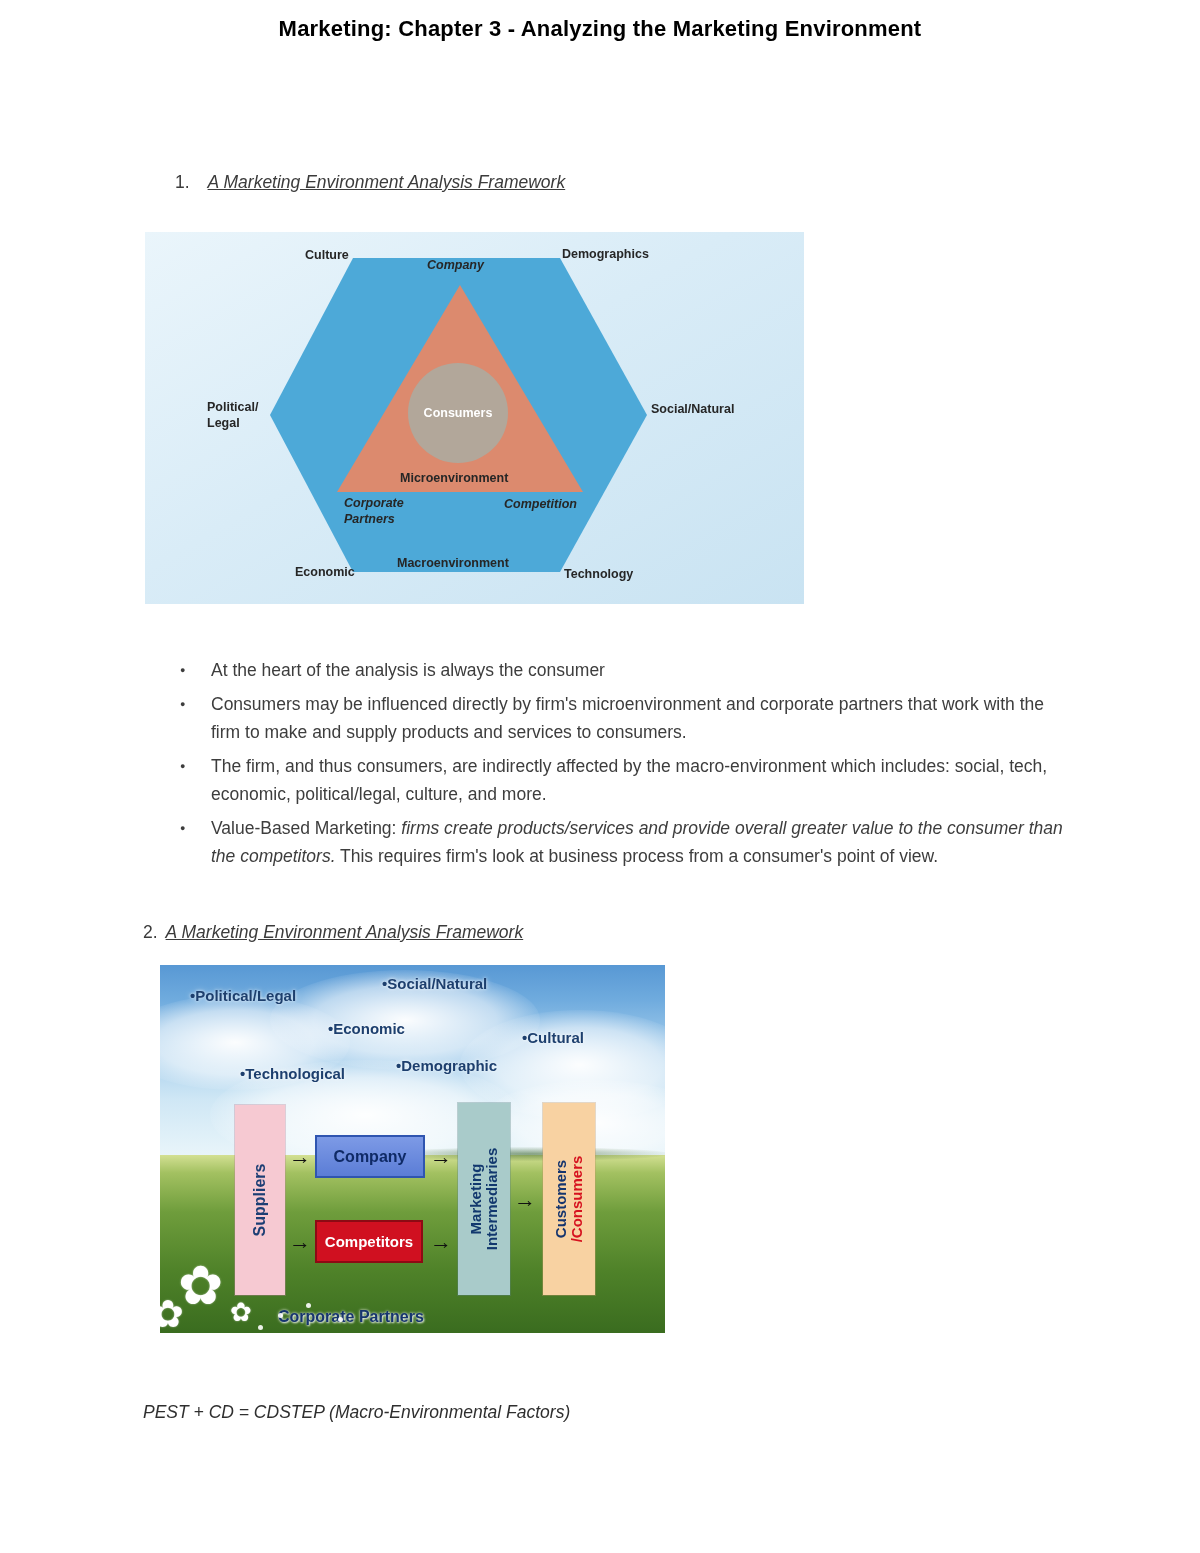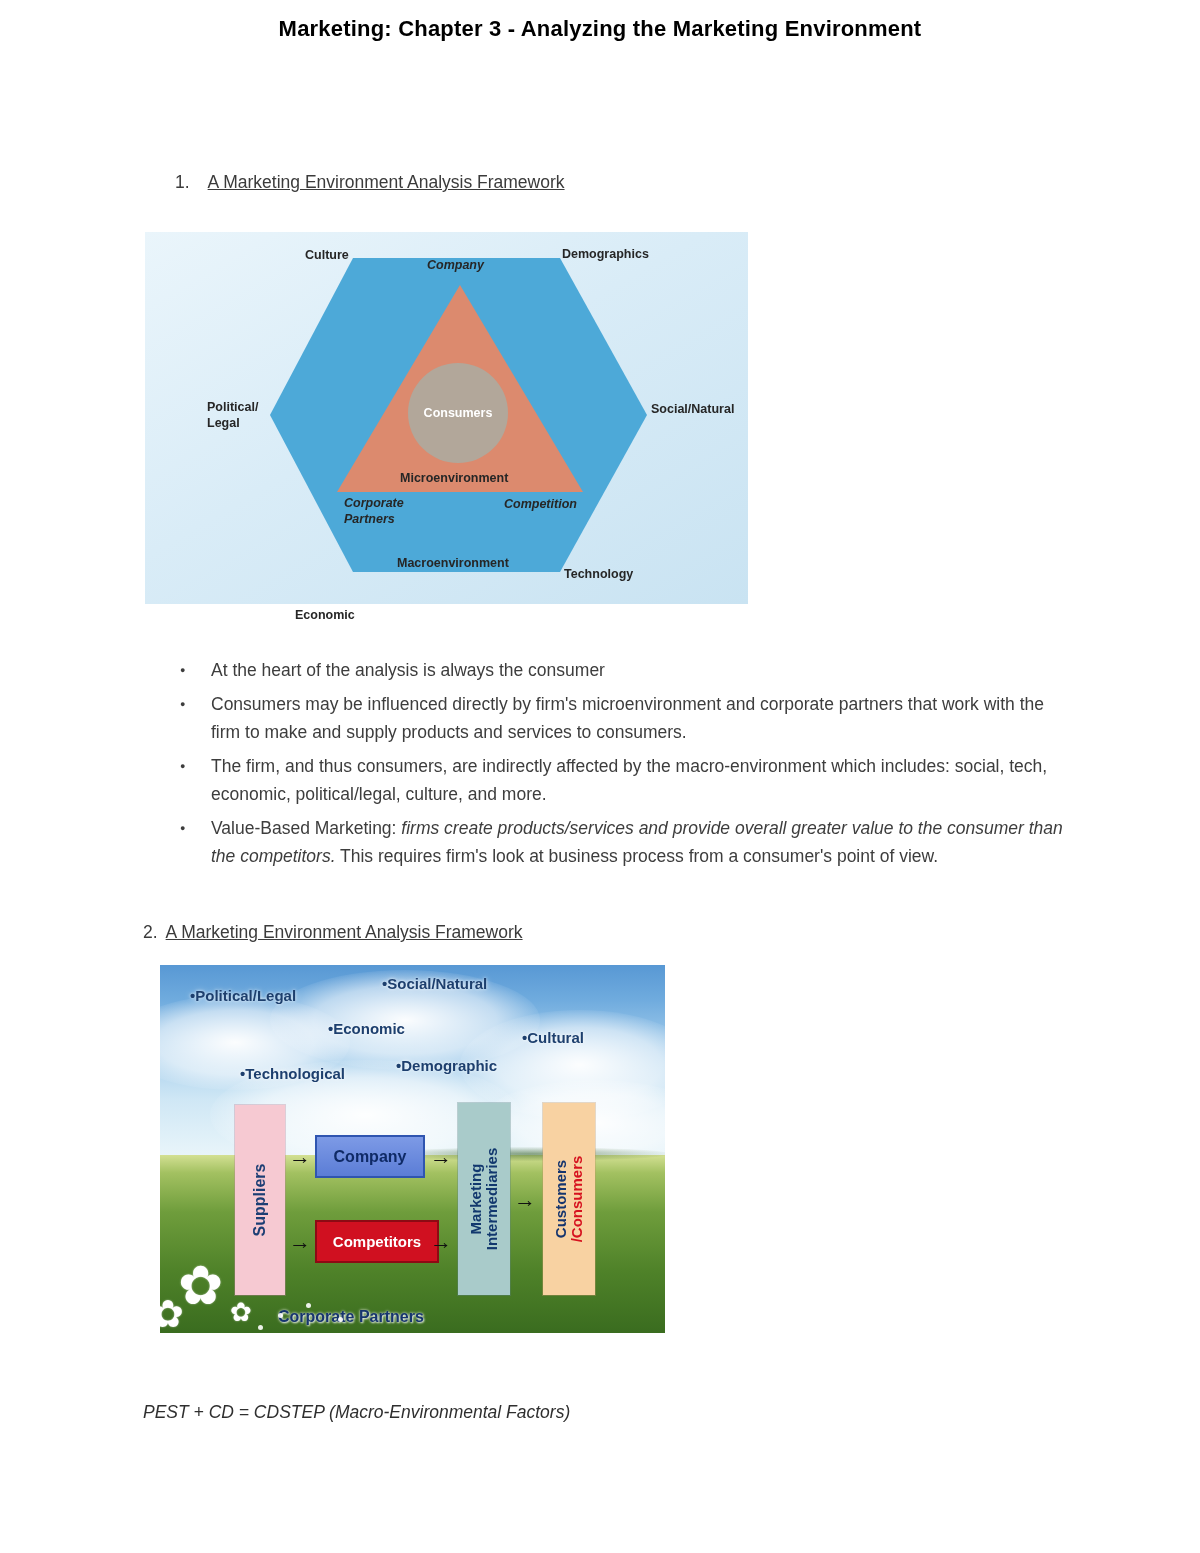--- a/index.html
+++ b/index.html
@@ -5,25 +5,25 @@
   * { margin:0; padding:0; box-sizing:border-box; }
   html,body { background:#ffffff; }
   body { font-family:"Liberation Sans", sans-serif; }
   .doc { position:relative; width:1200px; height:1553px; background:#ffffff; overflow:hidden; }
 
   .title { position:absolute; top:16px; left:0; width:100%; text-align:center;
            font-size:22px; font-weight:bold; color:#000; letter-spacing:0.2px; }
 
   .sec-heading { position:absolute; font-size:17.5px; color:#3b3b3b; }
   .sec-heading .num { margin-right:18px; }
-  .sec-heading .underline { text-decoration:underline; }
+  .sec-heading .underline { text-decoration:underline;font-style:italic; }
   #s2h .num { margin-right:8px; }
 
   
-  .diagram1 { position:absolute; left:145px; top:232px; width:603px; height:372px;
+  .diagram1 { position:absolute; left:145px; top:232px; width:659px; height:372px;
               background:linear-gradient(150deg,#eaf5fb 0%, #d9ecf7 45%, #c9e3f2 100%); }
   .diagram1 svg { position:absolute; left:0; top:0; }
   .d1-label { position:absolute; font-size:12.5px; font-weight:bold; color:#262626;
               white-space:pre-line; line-height:1.25; }
   .d1-label.it { font-style:italic; }
   .d1-label.white { color:#ffffff; text-align:center; }
 
   
   .bullets { position:absolute; left:177px; top:648px; width:900px; list-style:none;margin-top:8px; }
   .bullets li { position:relative; padding-left:34px; margin-bottom:6px;
@@ -58,21 +58,21 @@
   .box-customers { left:383px; top:138px; width:52px; height:192px; background:#f8d2a2;
                    box-shadow:0 0 0 1px rgba(190,150,100,0.35); }
   .box-customers .vtext { font-size:15px; }
   .box-customers .cust { color:#16356e; }
   .box-customers .cons { color:#d6121f; }
 
   .hbox { position:absolute; display:flex; align-items:center; justify-content:center; font-weight:bold; }
   .box-company { left:155px; top:170px; width:110px; height:43px;
                  background:linear-gradient(180deg,#7d9ae6 0%, #5b7dd6 100%);
                  border:2px solid #2f55b0; font-size:16px; color:#0f2a66; }
-  .box-competitors { left:155px; top:255px; width:124px; height:43px;
+  .box-competitors { left:155px; top:255px; width:108px; height:43px;
                      background:#d01020; border:2px solid #8d0a14; font-size:15px; color:#ffffff; }
 
   .arrow { position:absolute; font-size:22px; font-weight:bold; color:#111; line-height:1; }
 
   .corp-partners { position:absolute; left:118px; top:343px; font-size:16px; font-weight:bold; color:#16356e;
                    text-shadow:0 0 3px rgba(255,255,255,0.9), 1px 1px 2px rgba(255,255,255,0.8); }
 
   .flower { position:absolute; color:#ffffff; line-height:1;
             text-shadow:0 0 2px rgba(255,255,255,0.6); }
   .fdot { position:absolute; width:5px; height:5px; border-radius:50%; background:rgba(255,255,255,0.9); }
@@ -100,21 +100,21 @@
     <div class="d1-label it" style="left:282px; top:26px;">Company</div>
     <div class="d1-label" style="left:417px; top:15px;">Demographics</div>
     <div class="d1-label" style="left:62px; top:168px;">Political/
 Legal</div>
     <div class="d1-label" style="left:506px; top:170px;">Social/Natural</div>
     <div class="d1-label white" style="left:276px; top:174px; width:74px;">Consumers</div>
     <div class="d1-label" style="left:255px; top:239px;">Microenvironment</div>
     <div class="d1-label it" style="left:199px; top:264px;">Corporate
 Partners</div>
     <div class="d1-label it" style="left:359px; top:265px;">Competition</div>
-    <div class="d1-label" style="left:150px; top:333px;margin-top:43px;">Economic</div>
+    <div class="d1-label" style="left:150px; top:333px;">Economic</div>
     <div class="d1-label" style="left:252px; top:324px;">Macroenvironment</div>
     <div class="d1-label" style="left:419px; top:335px;">Technology</div>
   </div>
 
   <ul class="bullets">
     <li><span>At the heart of the analysis is always the consumer</span></li>
     <li><span>Consumers may be influenced directly by firm's microenvironment and corporate partners that work with the firm to make and supply products and services to consumers.</span></li>
     <li><span>The firm, and thus consumers, are indirectly affected by the macro-environment which includes:  social, tech, economic, political/legal, culture, and more.</span></li>
     <li><span>Value-Based Marketing: </span><em>firms create products/services and provide overall greater value to the consumer than the competitors.</em><span> This requires firm's look at business process from a consumer's point of view.</span></li>
   </ul>

